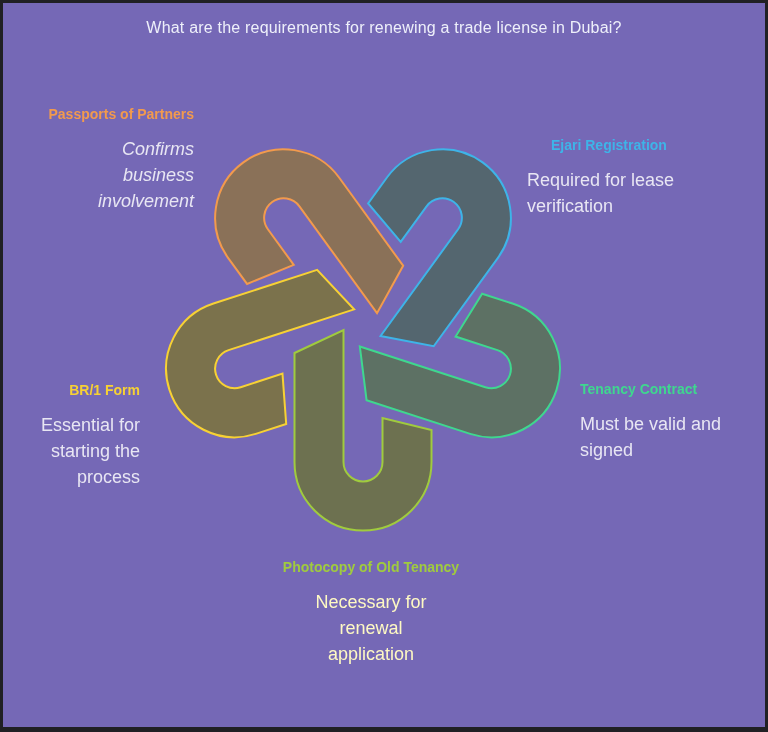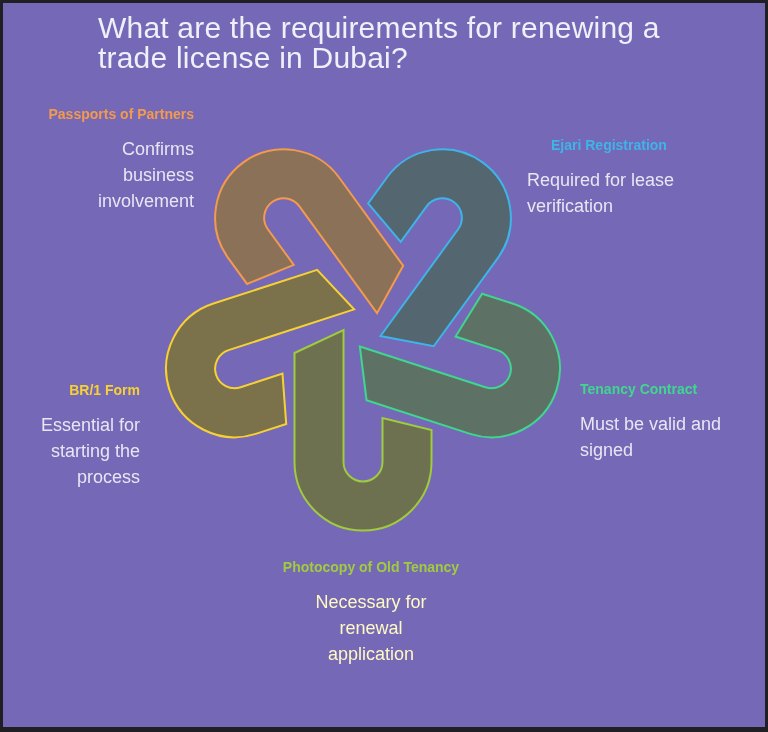--- a/index.html
+++ b/index.html
@@ -16,21 +16,22 @@
     border-width: 3px 3px 5px 3px;
     border-color: #202024;
     background: #7568b6;
     overflow: hidden;
   }
   .title {
     position: absolute;
     top: 10px; left: 50%;
     transform: translateX(-50%);
     width: 572px;
-    font-size: 30px;
+    text-align: center;
+    font-size: 16px;
     line-height: 30px;
     font-weight: 500;
     color: #eef0fa;
     letter-spacing: 0.2px;
   }
   .knot {
     position: absolute;
     top: 0; left: 0;
   }
   .knot path {
@@ -45,21 +46,21 @@
     margin-bottom: 9px;
   }
   .label .desc {
     font-size: 18px;
     line-height: 26px;
     font-weight: 400;
   }
   .nowrap .heading { white-space: nowrap; }
 
   .label-passports { top: 99px;  right: 571px; width: 180px; text-align: right; }
-  .label-passports .desc { max-width: 122px; margin-left: auto; }
+  .label-passports .desc { max-width: 122px; margin-left: auto; font-style: italic; }
 
   .label-ejari     { top: 130px; left: 524px;  width: 186px; text-align: left; }
   .label-ejari .desc { max-width: 172px; }
 
   .label-tenancy   { top: 374px; left: 577px;  width: 180px; text-align: left; }
   .label-tenancy .desc { max-width: 168px; }
 
   .label-photocopy { top: 552px; left: 272px;  width: 192px; text-align: center; }
   .label-photocopy .desc { max-width: 150px; margin: 0 auto; }
 

